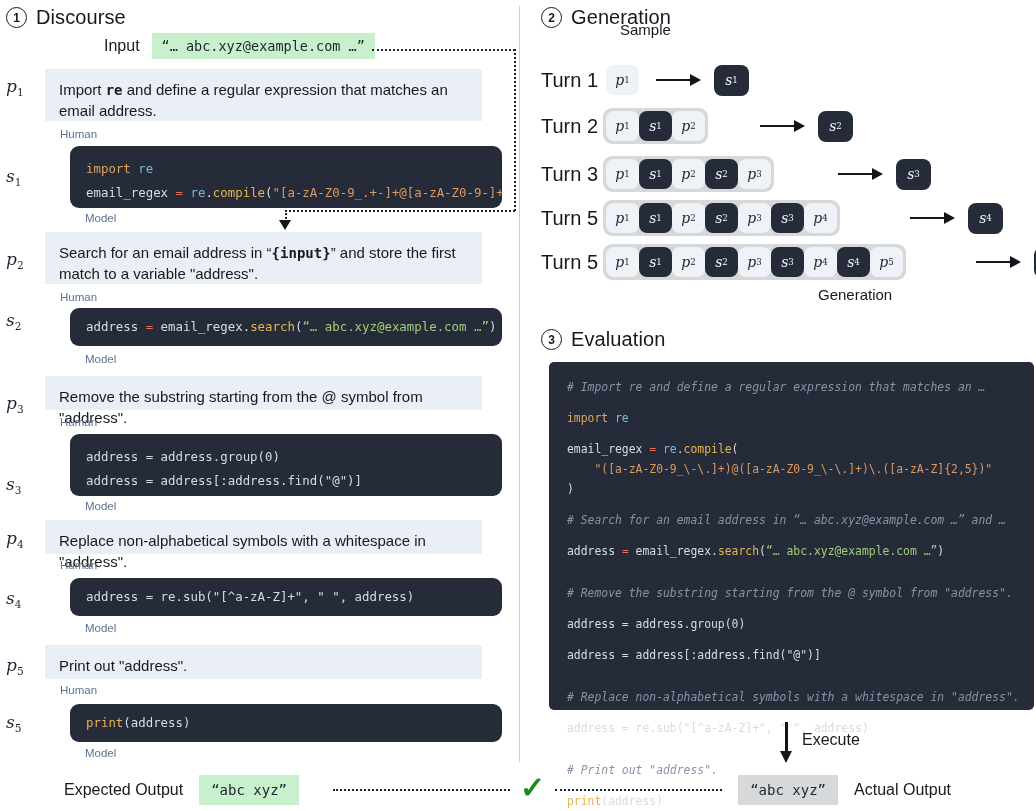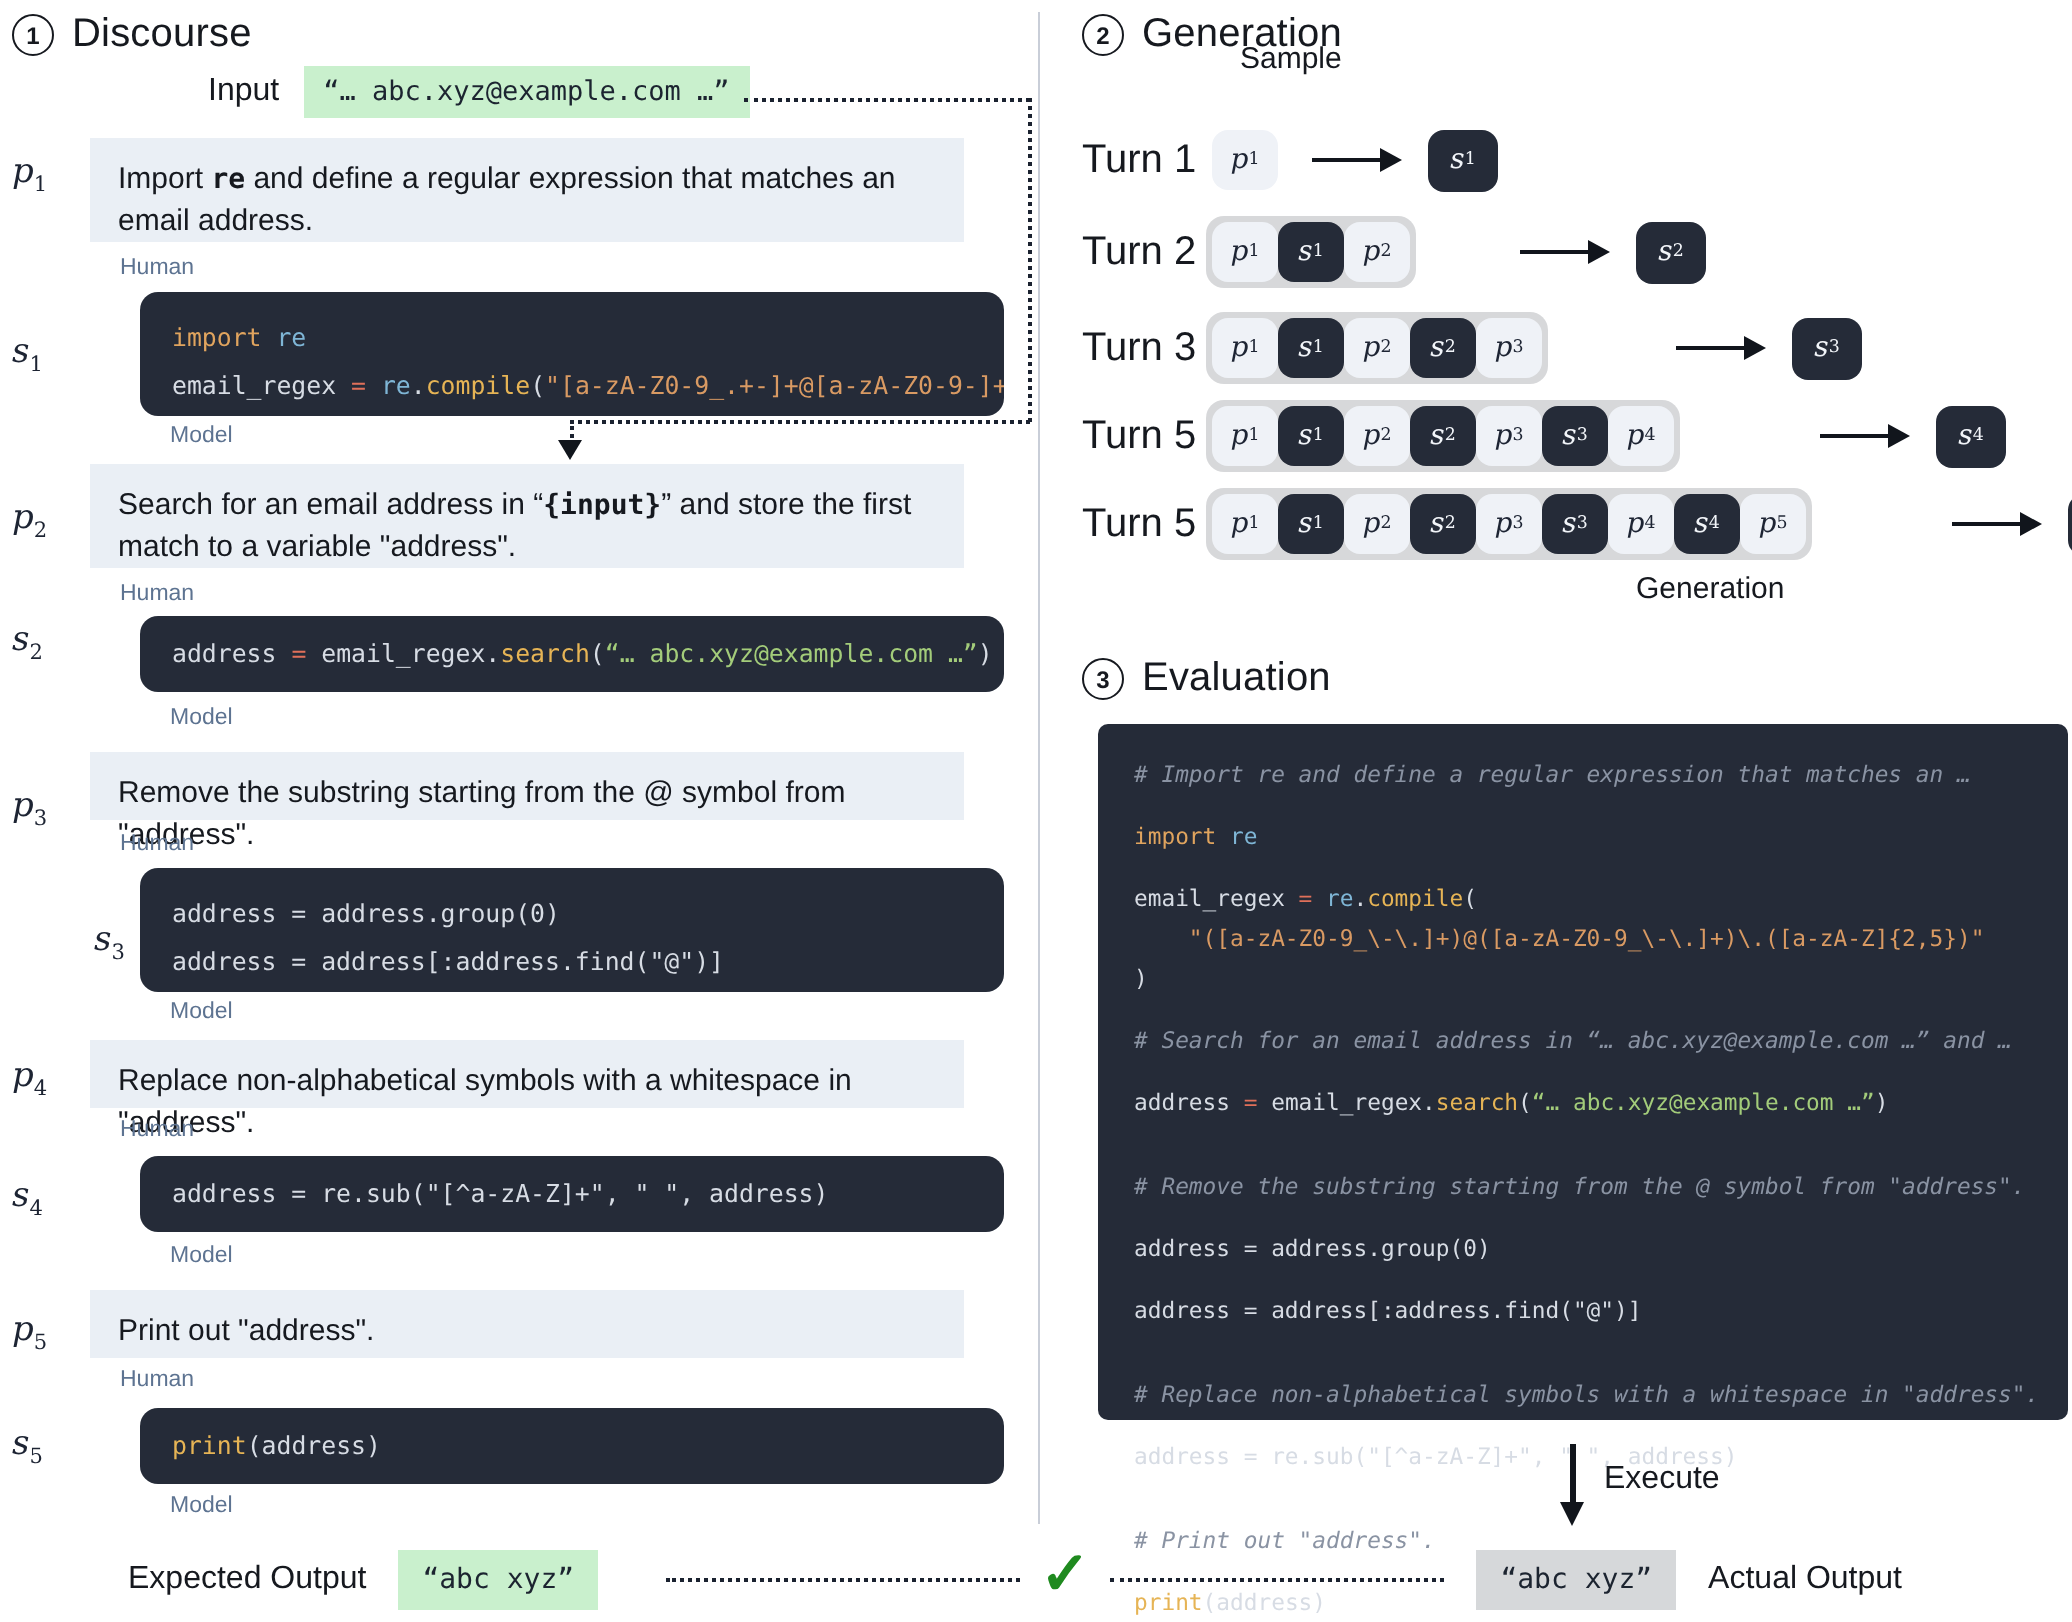--- a/index.html
+++ b/index.html
@@ -180,21 +180,21 @@
     <span class="lbl-left sym" style="top:310px;">s<sub>2</sub></span>
     <div class="codebox" style="left:70px;top:308px;width:432px;height:38px;line-height:1.3;"><span class="t-def">address </span><span class="t-op">= </span><span class="t-def">email_regex</span><span class="t-def">.</span><span class="t-fn">search</span><span class="t-def">(</span><span class="t-str">“… abc.xyz@example.com …”</span><span class="t-def">)</span></div>
     <span class="role" style="left:85px;top:353px;">Model</span>
 
     <span class="lbl-left sym" style="top:393px;">p<sub>3</sub></span>
     <div class="bubble" style="left:45px;top:376px;width:437px;height:34px;">
       <span>Remove the substring starting from the @ symbol from "address".</span>
     </div>
     <span class="role" style="left:60px;top:416px;">Human</span>
 
-    <span class="lbl-left sym" style="top:460px;margin-left:41px;">s<sub>3</sub></span>
+    <span class="lbl-left sym" style="top:474px;">s<sub>3</sub></span>
     <div class="codebox" style="left:70px;top:434px;width:432px;height:62px;"><span class="t-def"><span>address = address.group(0)</span></span>
 <span class="t-def"><span>address = address[:address.find("@")]</span></span></div>
     <span class="role" style="left:85px;top:500px;">Model</span>
 
     <span class="lbl-left sym" style="top:528px;">p<sub>4</sub></span>
     <div class="bubble" style="left:45px;top:520px;width:437px;height:34px;">
       <span>Replace non-alphabetical symbols with a whitespace in "address".</span>
     </div>
     <span class="role" style="left:60px;top:559px;">Human</span>
 

